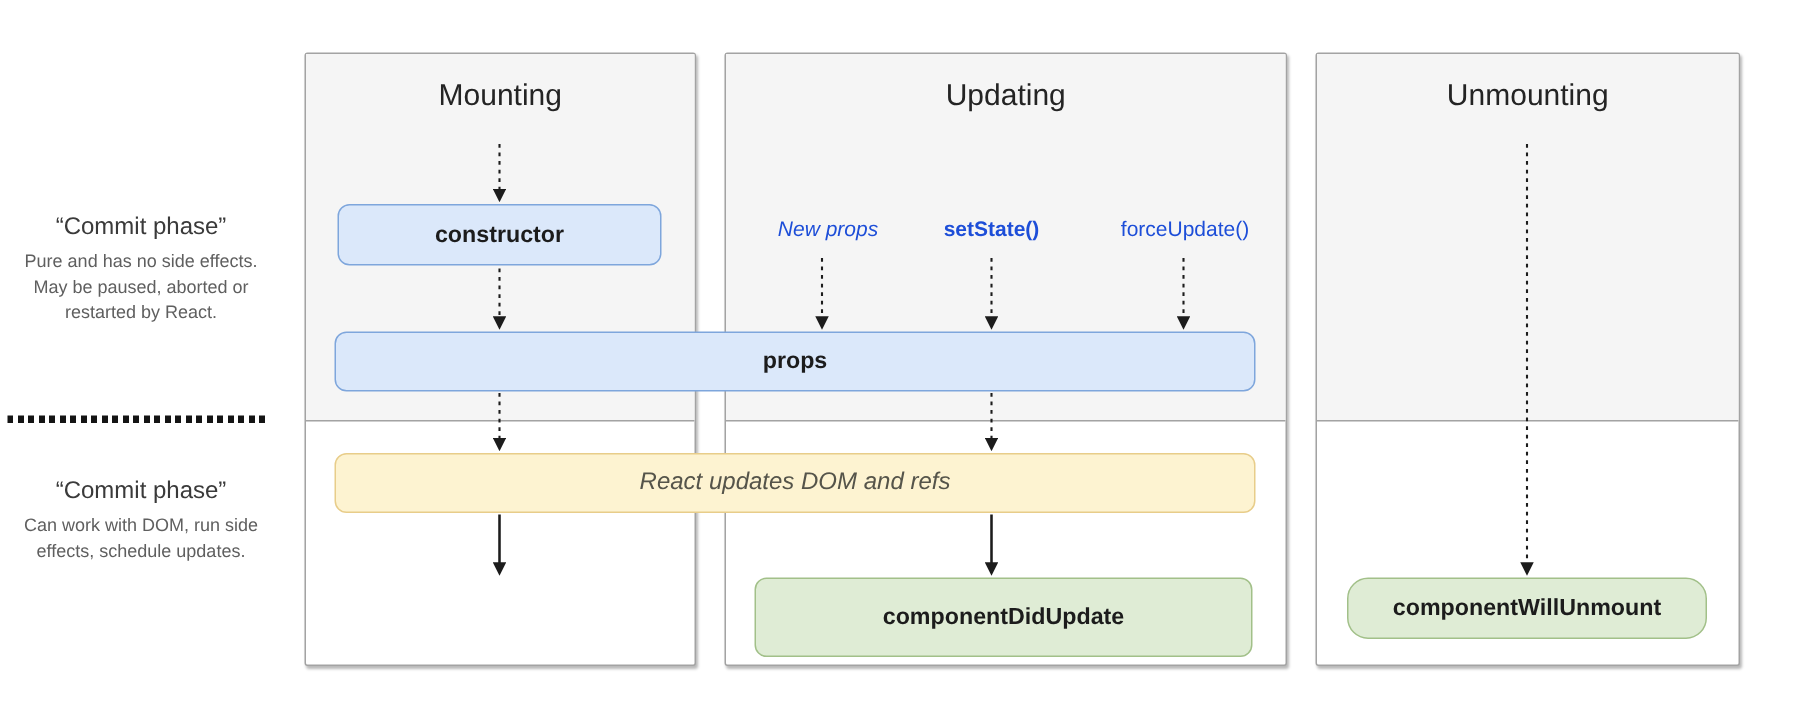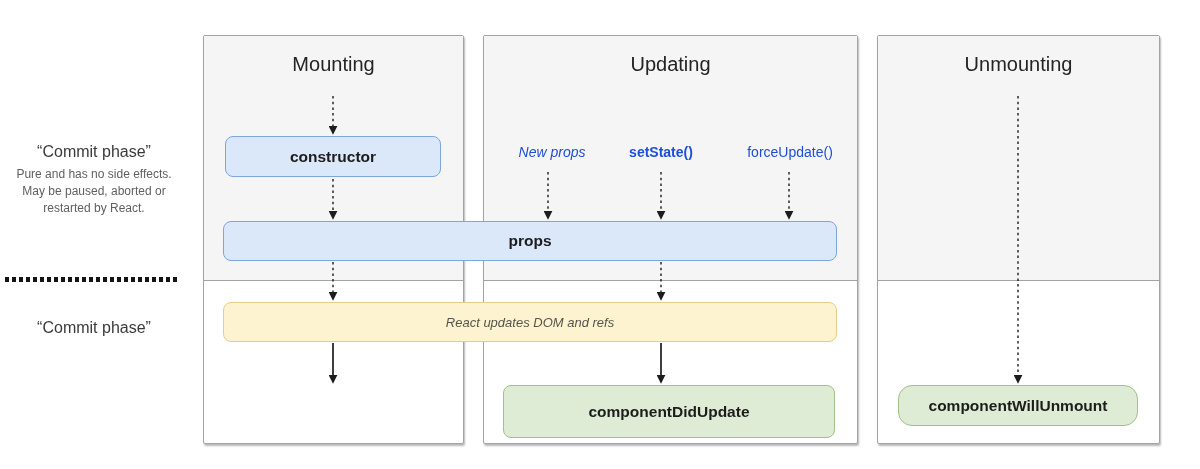--- a/index.html
+++ b/index.html
@@ -87,21 +87,21 @@
   .node-blue {
     background: var(--blue-fill, #dbe8fa);
     border: 1px solid var(--blue-border, #7ea6dc);
   }
   .node-yellow {
     background: var(--yellow-fill, #fdf3d1);
     border: 1px solid var(--yellow-border, #e8cd8a);
     font-weight: 400;
     font-style: italic;
     color: #55544a;
-    font-size: 13px;
+    font-size: 16px;
   }
   .node-green {
     background: var(--green-fill, #dfecd5);
     border: 1px solid var(--green-border, #a2c089);
   }
   .constructor-box        { left: 225px; top: 136px; width: 216px; height: 41px; }
   .render-bar             { left: 223px; top: 221px; width: 614px; height: 40px; }
   .react-updates-bar      { left: 223px; top: 302px; width: 614px; height: 40px; }
   .did-mount-box          { left: 225px; top: 385px; width: 216px; height: 41px; }
   .did-update-box         { left: 503px; top: 385px; width: 332px; height: 53px; }
@@ -147,20 +147,21 @@
 
   <div class="phase-block render-phase-block">
     <div class="phase-title">“Commit phase”</div>
     <p class="phase-desc">Pure and has no side effects. May be paused, aborted or restarted by React.</p>
   </div>
 
   <div class="phase-divider"></div>
 
   <div class="phase-block commit-phase-block">
     <div class="phase-title">“Commit phase”</div>
+    <p class="phase-desc">Can work with DOM, run side effects, schedule updates.</p>
   </div>
 
   <section class="column column-mounting">
     <div class="column-top">
       <h2 class="column-title">Mounting</h2>
     </div>
   </section>
 
   <section class="column column-updating">
     <div class="column-top">

